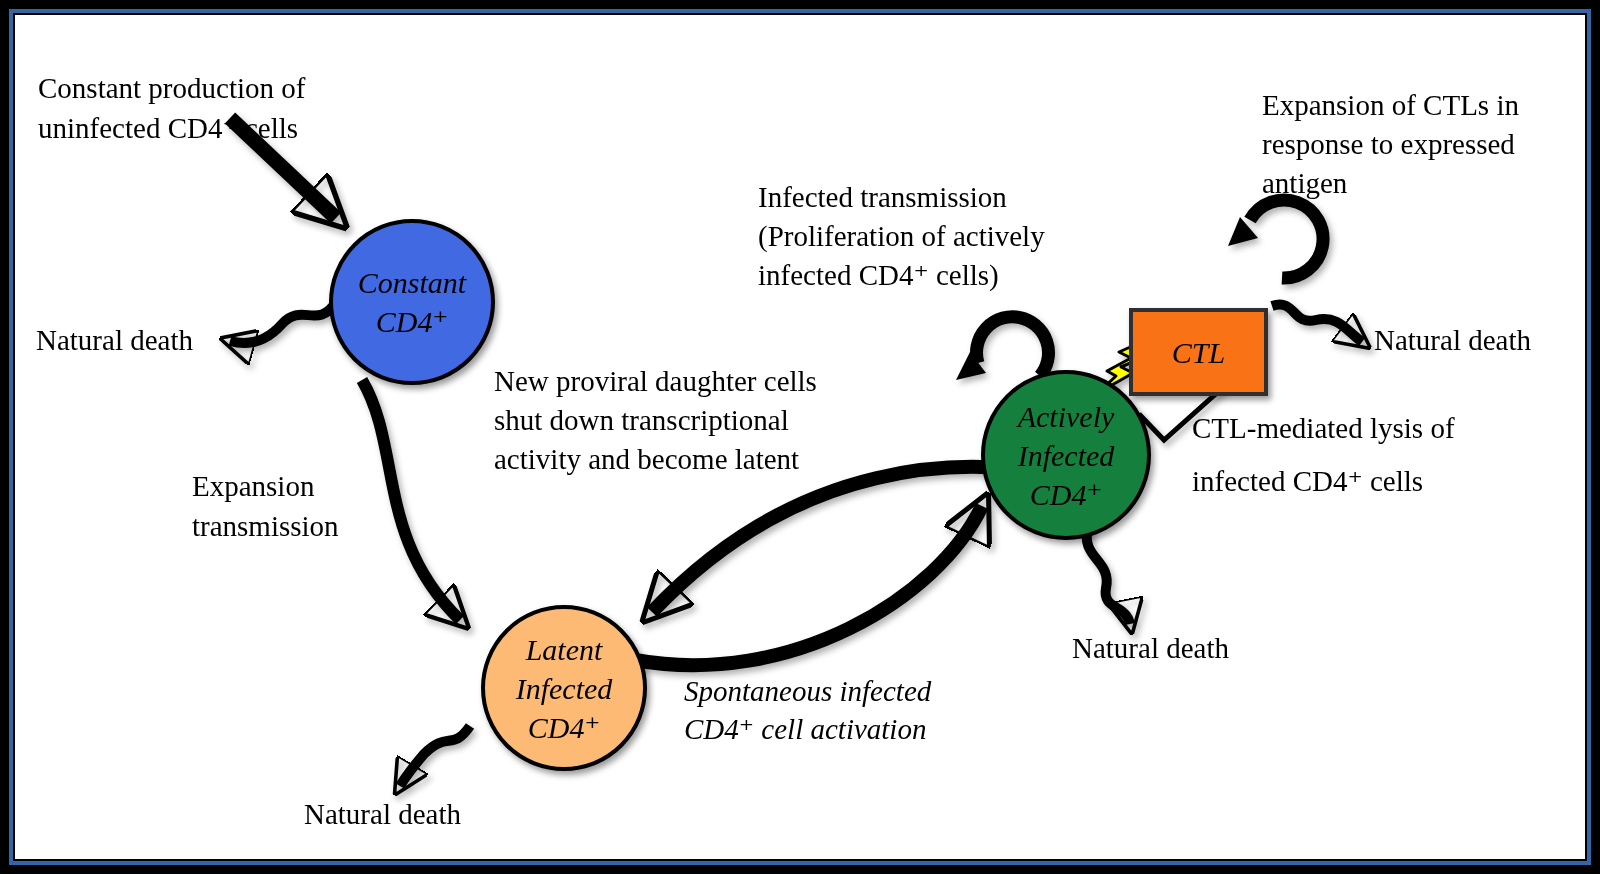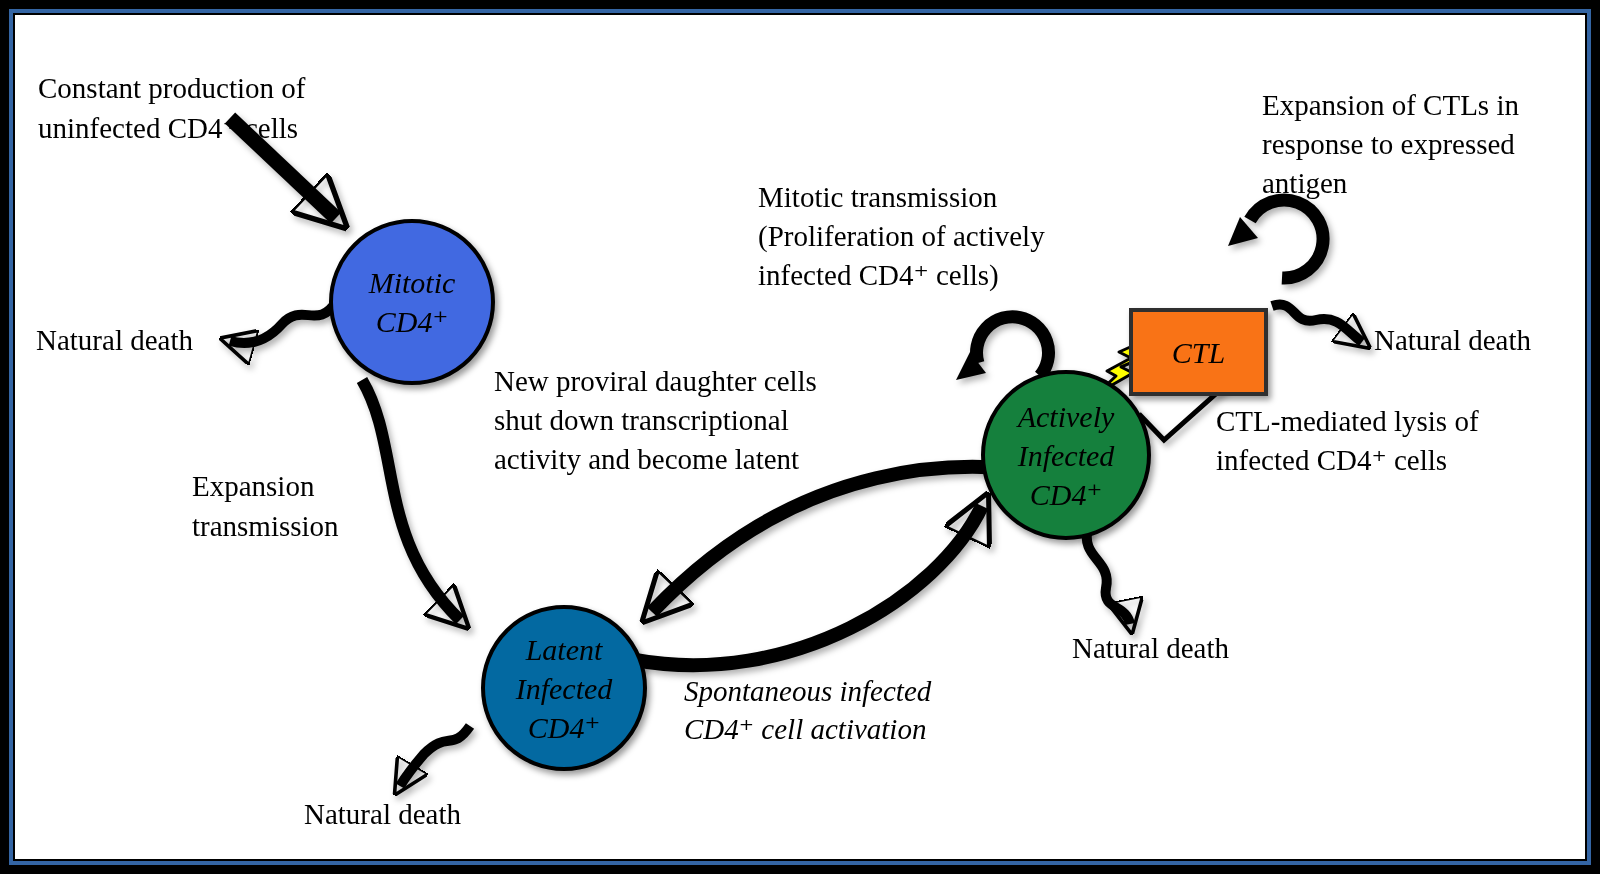--- a/index.html
+++ b/index.html
@@ -59,25 +59,25 @@
 
     <path d="M 1282,278 A 39,39 0 1 0 1250,220" stroke-width="13"></path>
     <polygon points="1228,246 1240,217 1258,238" fill="#000" stroke="none"></polygon>
 
     <polyline points="1206,358 1229,382 1164,440 1139,414" stroke-width="5"></polyline>
 
     <polygon points="1168,338 1140,346 1151,354 1121,367 1133,373 1098,393 1116,376 1107,371 1131,358 1119,352 1146,340" stroke="#000" stroke-width="3" stroke-linejoin="round" style="fill: rgb(255, 255, 0);"></polygon>
   </svg>
 
   <div class="node circle" style="left: 329px; top: 219px; width: 158px; height: 158px; background: rgb(65, 105, 225);">
-    <span>Mitotic
+    <span>Constant
 CD4⁺</span>
   </div>
 
-  <div class="node circle" style="left: 481px; top: 605px; width: 158px; height: 158px; background: #0369a1;">
+  <div class="node circle" style="left: 481px; top: 605px; width: 158px; height: 158px; background: #fdba74;">
     <span>Latent
 Infected
 CD4⁺</span>
   </div>
 
   <div class="node circle" style="left: 981px; top: 370px; width: 162px; height: 162px; background: #15803d;">
     <span>Actively
 Infected
 CD4⁺</span>
   </div>
@@ -91,31 +91,31 @@
 
   <div class="lbl" style="left:36px;top:320px;">Natural death</div>
 
   <div class="lbl" style="left:192px;top:466px;">Expansion
 transmission</div>
 
   <div class="lbl" style="left:494px;top:362px;line-height:39px;">New proviral daughter cells
 shut down transcriptional
 activity and become latent</div>
 
-  <div class="lbl" style="left:758px;top:178px;line-height:39px;">Mitotic transmission
+  <div class="lbl" style="left:758px;top:178px;line-height:39px;">Infected transmission
 (Proliferation of actively
 infected CD4⁺ cells)</div>
 
   <div class="lbl" style="left:1262px;top:86px;line-height:39px;">Expansion of CTLs in
 response to expressed
 antigen</div>
 
   <div class="lbl" style="left:1374px;top:320px;">Natural death</div>
 
-  <div class="lbl" style="left:1192px;top:402px;line-height:39px;margin-left:24px;">CTL-mediated lysis of
+  <div class="lbl" style="left:1192px;top:402px;line-height:53px;">CTL-mediated lysis of
 infected CD4⁺ cells</div>
 
   <div class="lbl" style="left:684px;top:672px;line-height:38px;font-style:italic;">Spontaneous infected
 CD4⁺ cell activation</div>
 
   <div class="lbl" style="left:304px;top:794px;">Natural death</div>
 
   <div class="lbl" style="left:1072px;top:628px;">Natural death</div>
 
   <div class="frame-outer" style="border-color: rgb(0, 0, 0);"></div>

